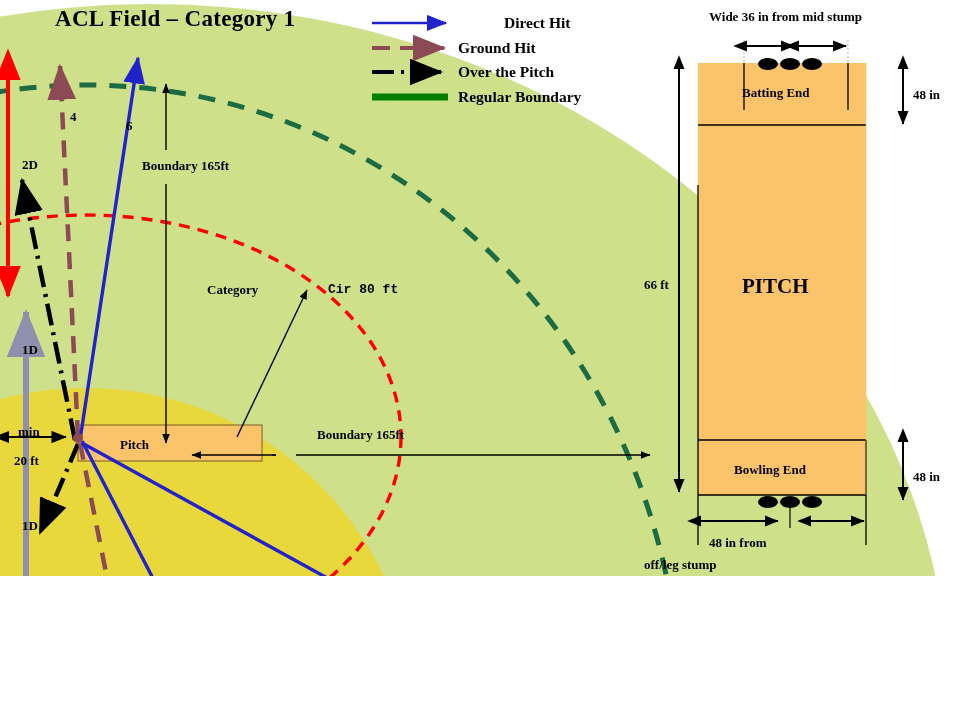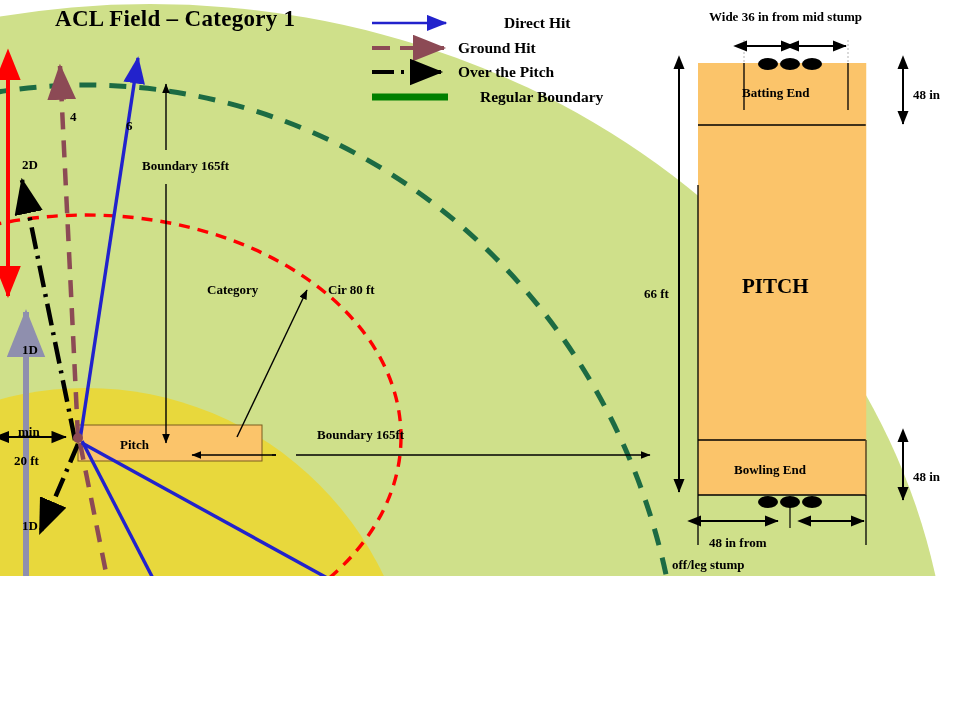--- a/index.html
+++ b/index.html
@@ -147,26 +147,26 @@
       <path d="M372,72 L441,72" fill="none" stroke="#000000" stroke-width="4.2" stroke-dasharray="22 7 3 7 3 7" marker-end="url(#ar-black)"></path>
       <path d="M372,97 L448,97" fill="none" stroke="#008000" stroke-width="7"></path>
     </g>
   </svg>
 
   <div class="lbl title" style="left:55px;top:6px;">ACL Field – Category 1</div>
 
   <div class="lbl leg" style="left:474px;top:14px;margin-left:30px;">Direct Hit</div>
   <div class="lbl leg" style="left:458px;top:39px;">Ground Hit</div>
   <div class="lbl leg" style="left:458px;top:63px;">Over the Pitch</div>
-  <div class="lbl leg" style="left:480px;top:88px;">Regular Boundary</div>
+  <div class="lbl leg" style="left:458px;top:88px;">Regular Boundary</div>
 
   <div class="lbl med" style="left:142px;top:159px;">Boundary 165ft</div>
 
   <div class="lbl med" style="left:207px;top:283px;">Category</div>
-  <div class="lbl med" style="left:328px;top:283px;">Cir 80 ft</div>
+  <div class="lbl med" style="left:328px;top:283px;font-family:Liberation Mono, monospace;">Cir 80 ft</div>
 
   <div class="lbl med" style="left:120px;top:438px;">Pitch</div>
 
   <div class="lbl med" style="left:317px;top:428px;">Boundary 165ft</div>
 
   <div class="lbl med" style="left:18px;top:425px;">min</div>
   <div class="lbl med" style="left:14px;top:447px;margin-top:7px;">20 ft</div>
 
   <div class="lbl med" style="left:22px;top:158px;">2D</div>
   <div class="lbl med" style="left:22px;top:343px;">1D</div>
@@ -174,20 +174,20 @@
 
   <div class="lbl med" style="left:70px;top:110px;">4</div>
   <div class="lbl med" style="left:126px;top:119px;">6</div>
   <div class="lbl med" style="left:148px;top:672px;">4</div>
   <div class="lbl med" style="left:228px;top:672px;">6</div>
   <div class="lbl med" style="left:515px;top:672px;">6</div>
 
   <div class="lbl med" style="left:709px;top:10px;">Wide 36 in from mid stump</div>
   <div class="lbl med" style="left:742px;top:86px;">Batting End</div>
   <div class="lbl big" style="left:742px;top:275px;">PITCH</div>
-  <div class="lbl med" style="left:644px;top:287px;">66 ft</div>
+  <div class="lbl med" style="left:644px;top:278px;">66 ft</div>
   <div class="lbl med" style="left:734px;top:463px;">Bowling End</div>
   <div class="lbl med" style="left:913px;top:88px;">48 in</div>
   <div class="lbl med" style="left:913px;top:470px;">48 in</div>
   <div class="lbl med" style="left:709px;top:536px;">48 in from</div>
-  <div class="lbl med" style="left:672px;top:558px;">off/leg stump</div>
+  <div class="lbl med" style="left:644px;top:558px;">off/leg stump</div>
 
 </div>
 
 </body></html>

